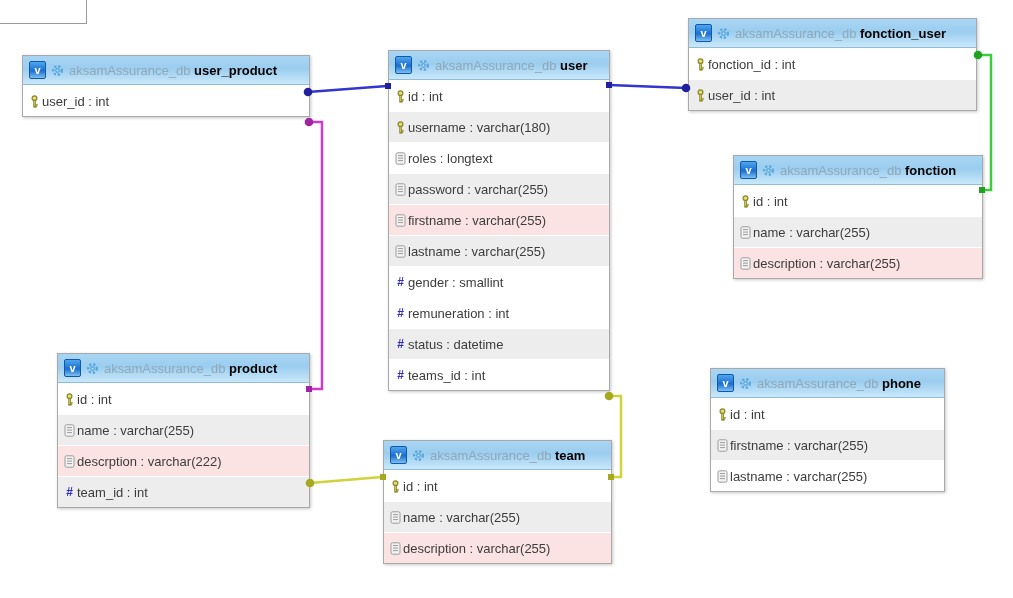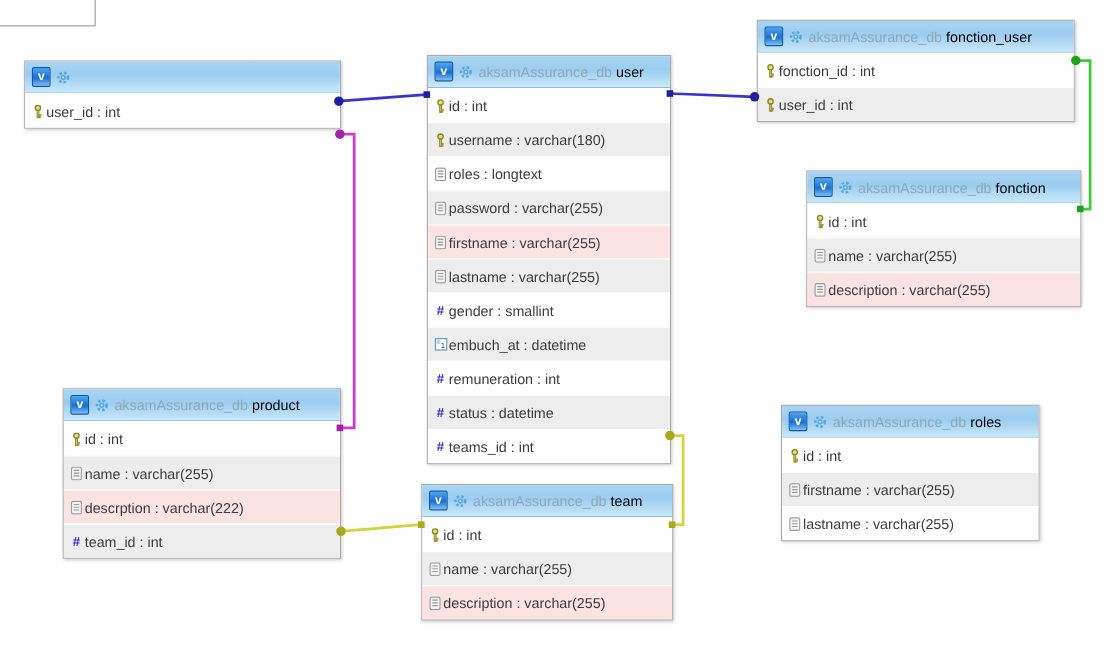--- a/index.html
+++ b/index.html
@@ -23,21 +23,21 @@
     background:linear-gradient(180deg,#a9d5f3 0%,#9bcdef 45%,#c9e8fa 100%);
     border-bottom:1px solid #8fbcd9;cursor:move;white-space:nowrap;overflow:hidden;
   }
   .v-icon{
     width:15px;height:16px;flex:0 0 15px;border-radius:2px;
     background:linear-gradient(180deg,#50a5ee 0%,#1a6fd0 55%,#7fc0f0 100%);
     border:1px solid #1258a8;color:#fff;font-weight:bold;font-size:11px;
     display:flex;align-items:center;justify-content:center;line-height:1;
   }
   .db-name{color:#8ea8ba;margin-top:40px;}
-  .tbl-name{color:#000;font-weight:normal;}
+  .tbl-name{color:#000;font-weight:bold;}
   .rows{display:block;}
   .row{
     height:30px;display:flex;align-items:center;gap:1px;padding:0 5px;
     border-top:1px solid #ffffff;white-space:nowrap;overflow:hidden;
   }
   .row.white{background:#ffffff;}
   .row.gray{background:#ededed;}
   .row.pink{background:#fce3e3;}
   .col-text{color:#3c3c3c;}
   .ic{width:13px;flex:0 0 13px;display:flex;align-items:center;justify-content:center;}
@@ -72,20 +72,21 @@
 <div class="tbl" style="left: 22px; top: 55px; width: 286px;">
     <div class="tbl-header">
       <span class="v-icon">v</span>
       <span class="ic">
         <svg width="13" height="13" viewBox="0 0 12 12">
           <circle cx="6" cy="6" r="4" fill="none" stroke="#58a8de" stroke-width="2.2" stroke-dasharray="2.1,1.7"></circle>
           <circle cx="6" cy="6" r="2.2" fill="#58a8de"></circle>
           <circle cx="6" cy="6" r="0.9" fill="#cfe7f7"></circle>
         </svg>
       </span>
+      <span><span class="db-name">aksamAssurance_db</span> <span class="tbl-name">user_product</span></span>
     </div>
     <div class="rows">
         <div class="row white">
           <span class="ic">
             <svg width="11" height="13" viewBox="0 0 11 13">
               <circle cx="5.5" cy="3.2" r="2.4" fill="#e3df70" stroke="#8a8530" stroke-width="1.2"></circle>
               <rect x="4.7" y="5.2" width="1.7" height="7" fill="#cdc84e" stroke="#8a8530" stroke-width="0.8"></rect>
               <rect x="6.3" y="9.2" width="2" height="1.2" fill="#cdc84e" stroke="#8a8530" stroke-width="0.6"></rect>
               <rect x="6.3" y="11" width="1.5" height="1" fill="#cdc84e" stroke="#8a8530" stroke-width="0.6"></rect>
             </svg>
@@ -172,30 +173,20 @@
             </svg>
           </span>
           <span class="col-text">lastname : varchar(255)</span>
         </div>
         <div class="row white">
           <span class="ic">
             <span class="num-ic">#</span>
           </span>
           <span class="col-text">gender : smallint</span>
         </div>
-        <div class="row gray">
-          <span class="ic">
-            <svg width="12" height="12" viewBox="0 0 12 12">
-              <rect x="0.8" y="0.8" width="10.4" height="10.4" fill="#fff" stroke="#6f9ec4" stroke-width="1.2"></rect>
-              <rect x="1.8" y="1.8" width="3.8" height="3.8" fill="#b8d4ea"></rect>
-              <text x="7.6" y="9.6" font-size="7" fill="#333" text-anchor="middle" font-family="Liberation Sans,sans-serif">1</text>
-            </svg>
-          </span>
-          <span class="col-text">embuch_at : datetime</span>
-        </div>
         <div class="row white">
           <span class="ic">
             <span class="num-ic">#</span>
           </span>
           <span class="col-text">remuneration : int</span>
         </div>
         <div class="row gray">
           <span class="ic">
             <span class="num-ic">#</span>
           </span>
@@ -399,21 +390,21 @@
     <div class="tbl" style="left: 710px; top: 368px; width: 233px;">
     <div class="tbl-header">
       <span class="v-icon">v</span>
       <span class="ic">
         <svg width="13" height="13" viewBox="0 0 12 12">
           <circle cx="6" cy="6" r="4" fill="none" stroke="#58a8de" stroke-width="2.2" stroke-dasharray="2.1,1.7"></circle>
           <circle cx="6" cy="6" r="2.2" fill="#58a8de"></circle>
           <circle cx="6" cy="6" r="0.9" fill="#cfe7f7"></circle>
         </svg>
       </span>
-      <span><span class="db-name">aksamAssurance_db</span> <span class="tbl-name">roles</span></span>
+      <span><span class="db-name">aksamAssurance_db</span> <span class="tbl-name">phone</span></span>
     </div>
     <div class="rows">
         <div class="row white">
           <span class="ic">
             <svg width="11" height="13" viewBox="0 0 11 13">
               <circle cx="5.5" cy="3.2" r="2.4" fill="#e3df70" stroke="#8a8530" stroke-width="1.2"></circle>
               <rect x="4.7" y="5.2" width="1.7" height="7" fill="#cdc84e" stroke="#8a8530" stroke-width="0.8"></rect>
               <rect x="6.3" y="9.2" width="2" height="1.2" fill="#cdc84e" stroke="#8a8530" stroke-width="0.6"></rect>
               <rect x="6.3" y="11" width="1.5" height="1" fill="#cdc84e" stroke="#8a8530" stroke-width="0.6"></rect>
             </svg>

